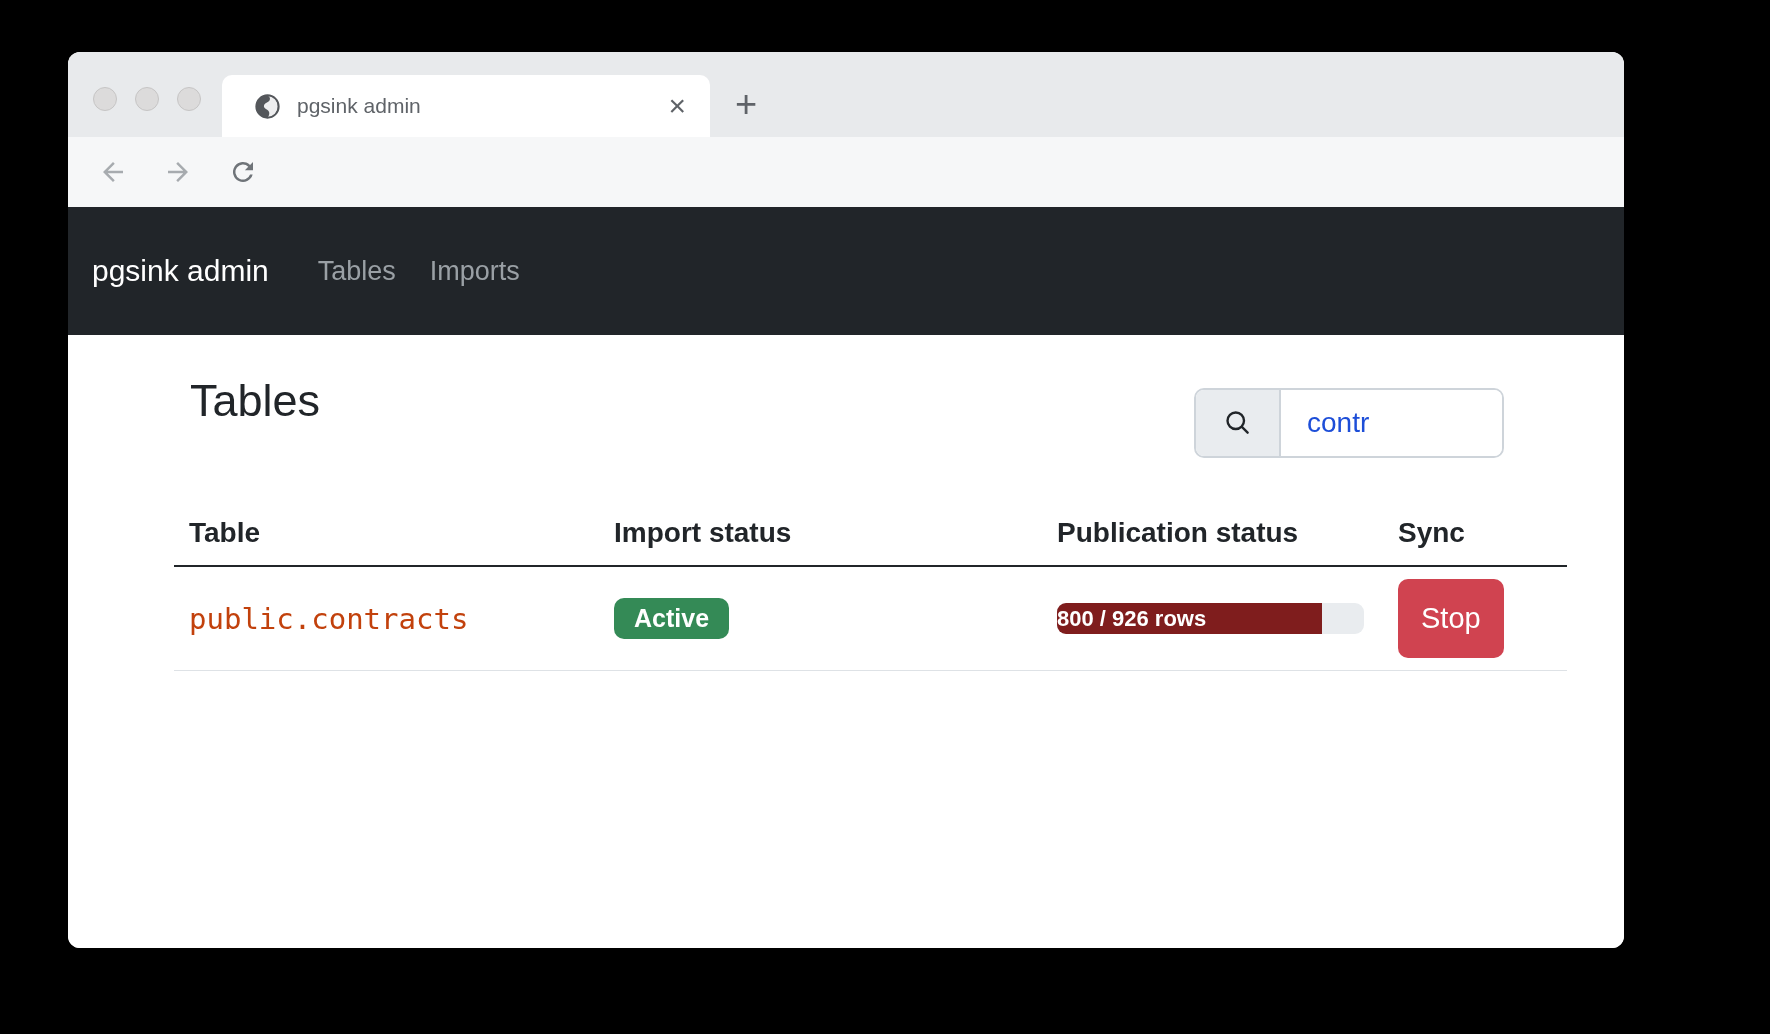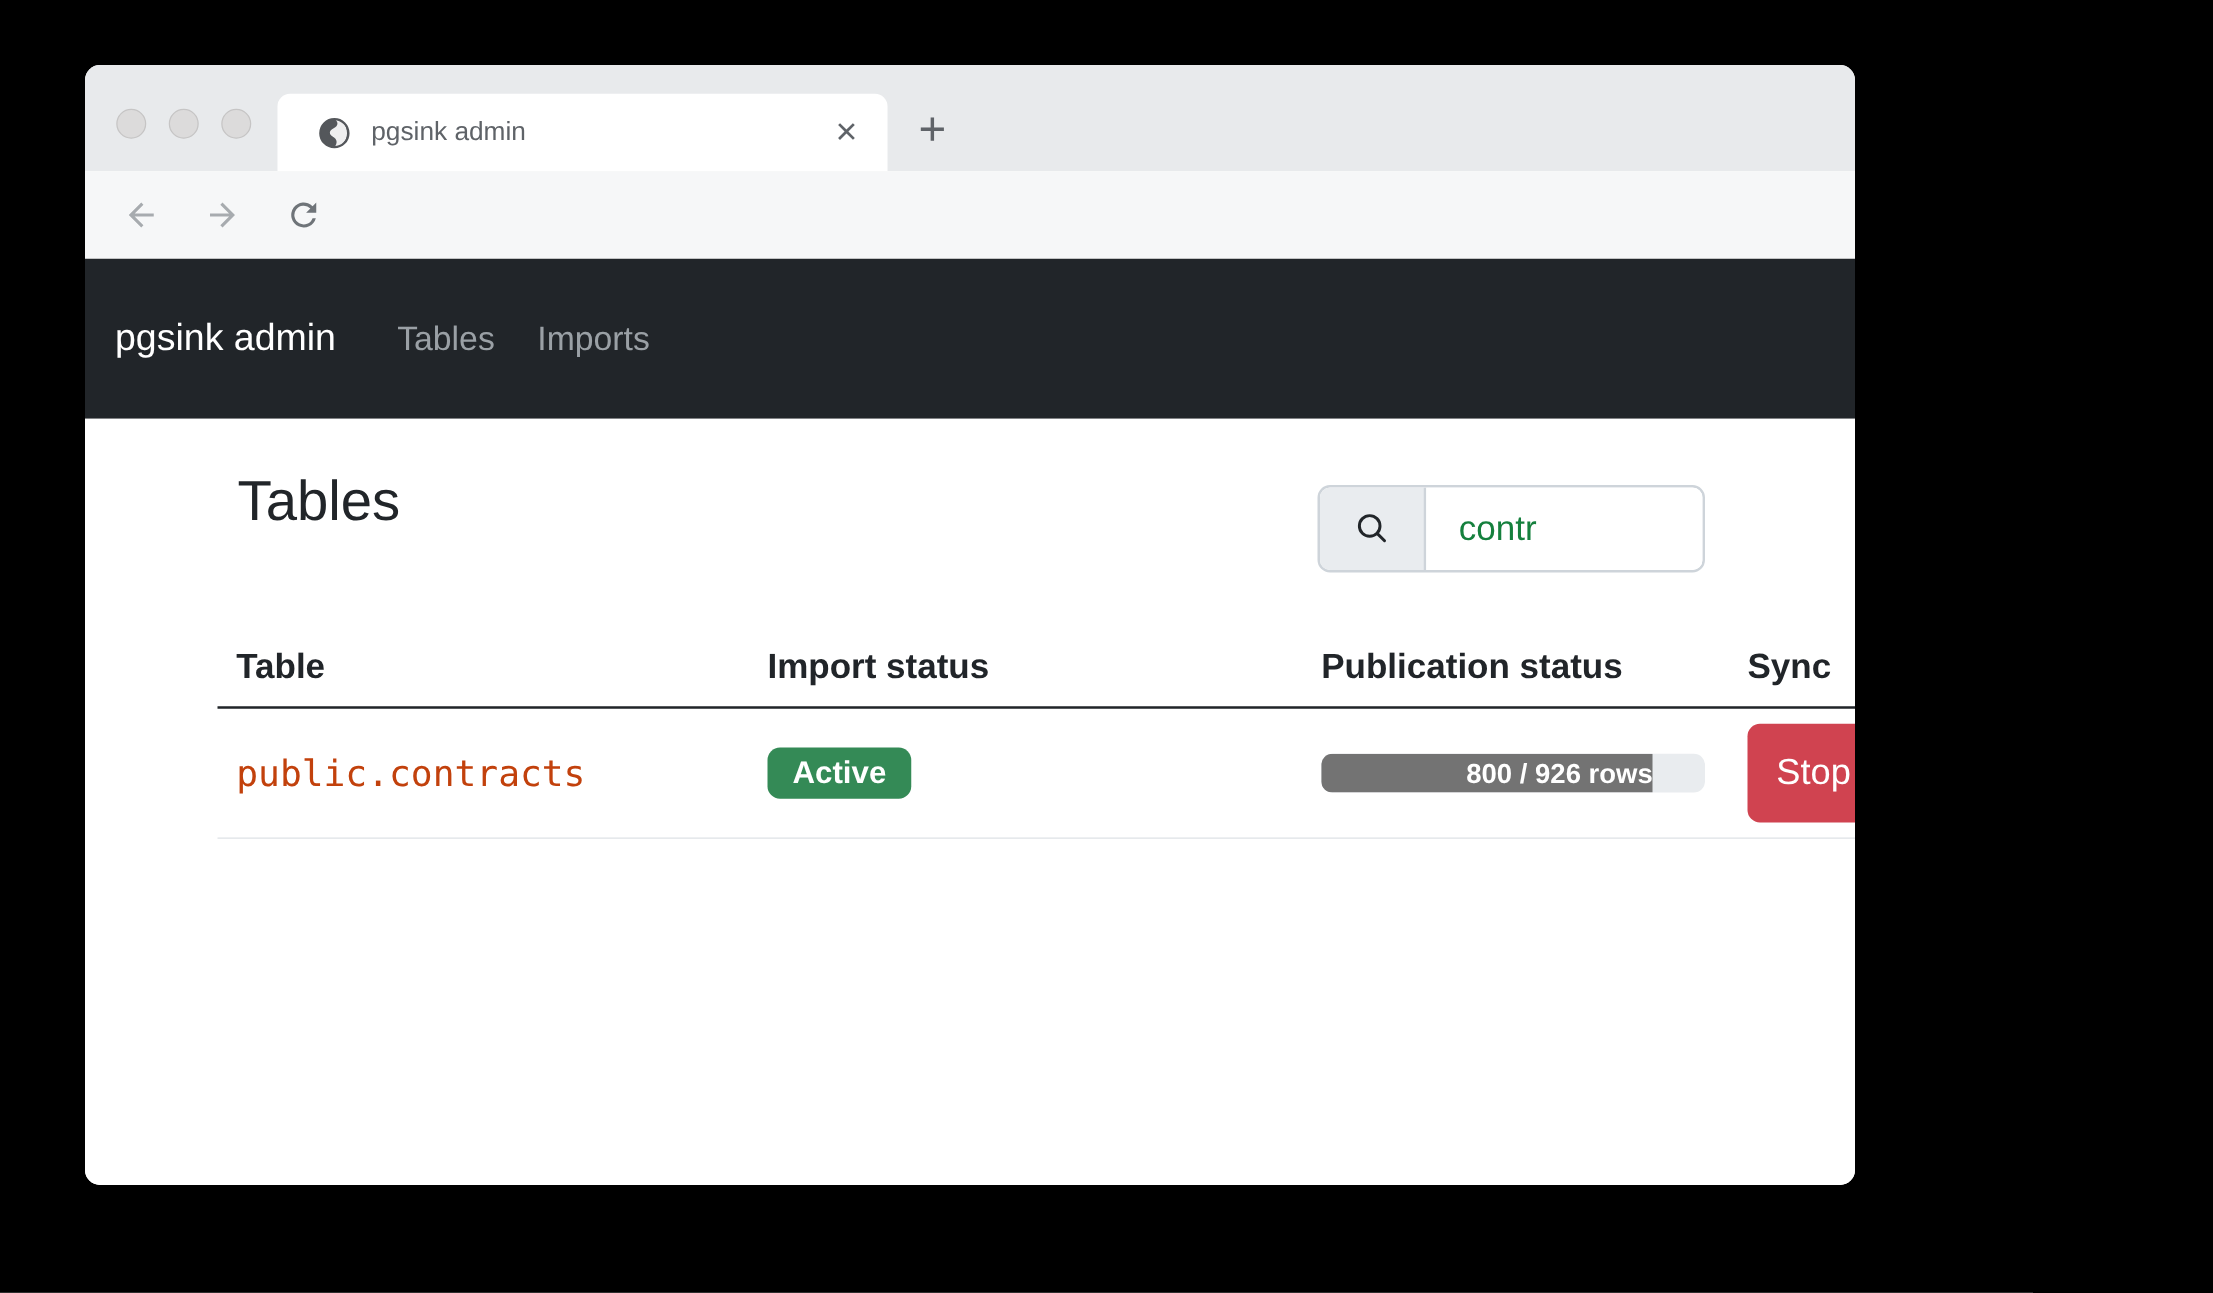--- a/index.html
+++ b/index.html
@@ -1,18 +1,18 @@
 <!DOCTYPE html>
 <html><head>
 <meta charset="utf-8">
 <style>
   html,body{margin:0;padding:0;background:#000;width:1770px;height:1034px;
     font-family:"Liberation Sans",sans-serif;-webkit-font-smoothing:antialiased;}
   .screen{position:relative;width:1770px;height:1034px;background:#000;overflow:hidden;}
-  .window{position:absolute;left:68px;top:52px;width:1416px;height:896px;border-radius:12px;
+  .window{position:absolute;left:68px;top:52px;width:1556px;height:896px;border-radius:12px;
     overflow:hidden;background:#fff;box-shadow:0 18px 60px rgba(0,0,0,.6);}
   
   .tabstrip{position:absolute;left:0;top:0;width:100%;height:85px;background:#e8eaec;}
   .traffic{position:absolute;left:25px;top:35px;display:flex;gap:18px;}
   .light{width:24px;height:24px;border-radius:50%;background:#dcdbdb;border:1px solid #c6c5c5;box-sizing:border-box;}
   .tab{position:absolute;left:154px;top:23px;width:488px;height:62px;background:#fff;
     border-radius:10px 10px 0 0;display:flex;align-items:center;}
   .favicon{margin-left:32px;width:27px;height:27px;flex:0 0 auto;}
   .tab-title{margin-left:16px;font-size:21px;color:#5f6368;white-space:nowrap;}
   .tab-close{margin-left:auto;margin-right:24px;font-size:30px;line-height:30px;color:#5f6368;cursor:default;}
@@ -38,32 +38,32 @@
   .brand{margin-left:24px;font-size:30px;color:#fff;white-space:nowrap;}
   .navlinks{margin-left:49px;display:flex;gap:34px;}
   .navlink{font-size:27px;color:#9aa0a5;text-decoration:none;cursor:pointer;}
   
   .content{position:absolute;left:0;top:283px;width:100%;height:613px;background:#fff;}
   .page-title{position:absolute;left:122px;top:40px;margin:0;font-size:45px;font-weight:500;color:#212529;}
   .search{position:absolute;right:120px;top:53px;width:310px;height:70px;display:flex;
     border:2px solid #ced4da;border-radius:10px;overflow:hidden;box-sizing:border-box;background:#fff;}
   .search .addon{width:83px;background:#e9ecef;border-right:2px solid #ced4da;display:flex;
     align-items:center;justify-content:center;flex:0 0 auto;}
-  .search input{border:0;outline:none;flex:1;min-width:0;font-size:28px;color:#15803d;
+  .search input{border:0;outline:none;flex:1;min-width:0;font-size:28px;color:#1d4ed8;
     padding:0 0 0 26px;font-family:"Liberation Sans",sans-serif;background:#fff;}
   .datatable{position:absolute;left:106px;top:165px;width:1393px;}
   .trow{display:grid;grid-template-columns:440px 443px 341px 1fr;align-items:center;}
   .thead{height:65px;border-bottom:2px solid #212529;font-size:28px;font-weight:700;color:#212529;}
   .tbody{height:103px;border-bottom:1px solid #dee2e6;}
   .cell1{padding-left:15px;}
   .code{font-family:"DejaVu Sans Mono","Liberation Mono",monospace;font-size:29px;color:#c2410c;}
   .badge{display:inline-block;background:#348a56;color:#fff;font-size:25px;font-weight:700;
     padding:7px 20px;border-radius:10px;line-height:27px;}
   .progress{width:307px;height:31px;background:#e9ecef;border-radius:9px;overflow:hidden;display:flex;}
-  .progress .fill{background:#737373;height:100%;display:flex;align-items:center;justify-content:flex-end;}
+  .progress .fill{background:#7f1d1d;height:100%;display:flex;align-items:center;justify-content:flex-start;}
   .progress .fill span{color:#fff;font-size:22px;font-weight:700;white-space:nowrap;}
   .btn-stop{background:#d04350;color:#fff;border:0;border-radius:10px;font-size:29px;
     padding:23px 23px;font-family:"Liberation Sans",sans-serif;cursor:pointer;}
 </style>
 </head>
 <body>
 
 <div class="screen">
   <div class="window">
 

